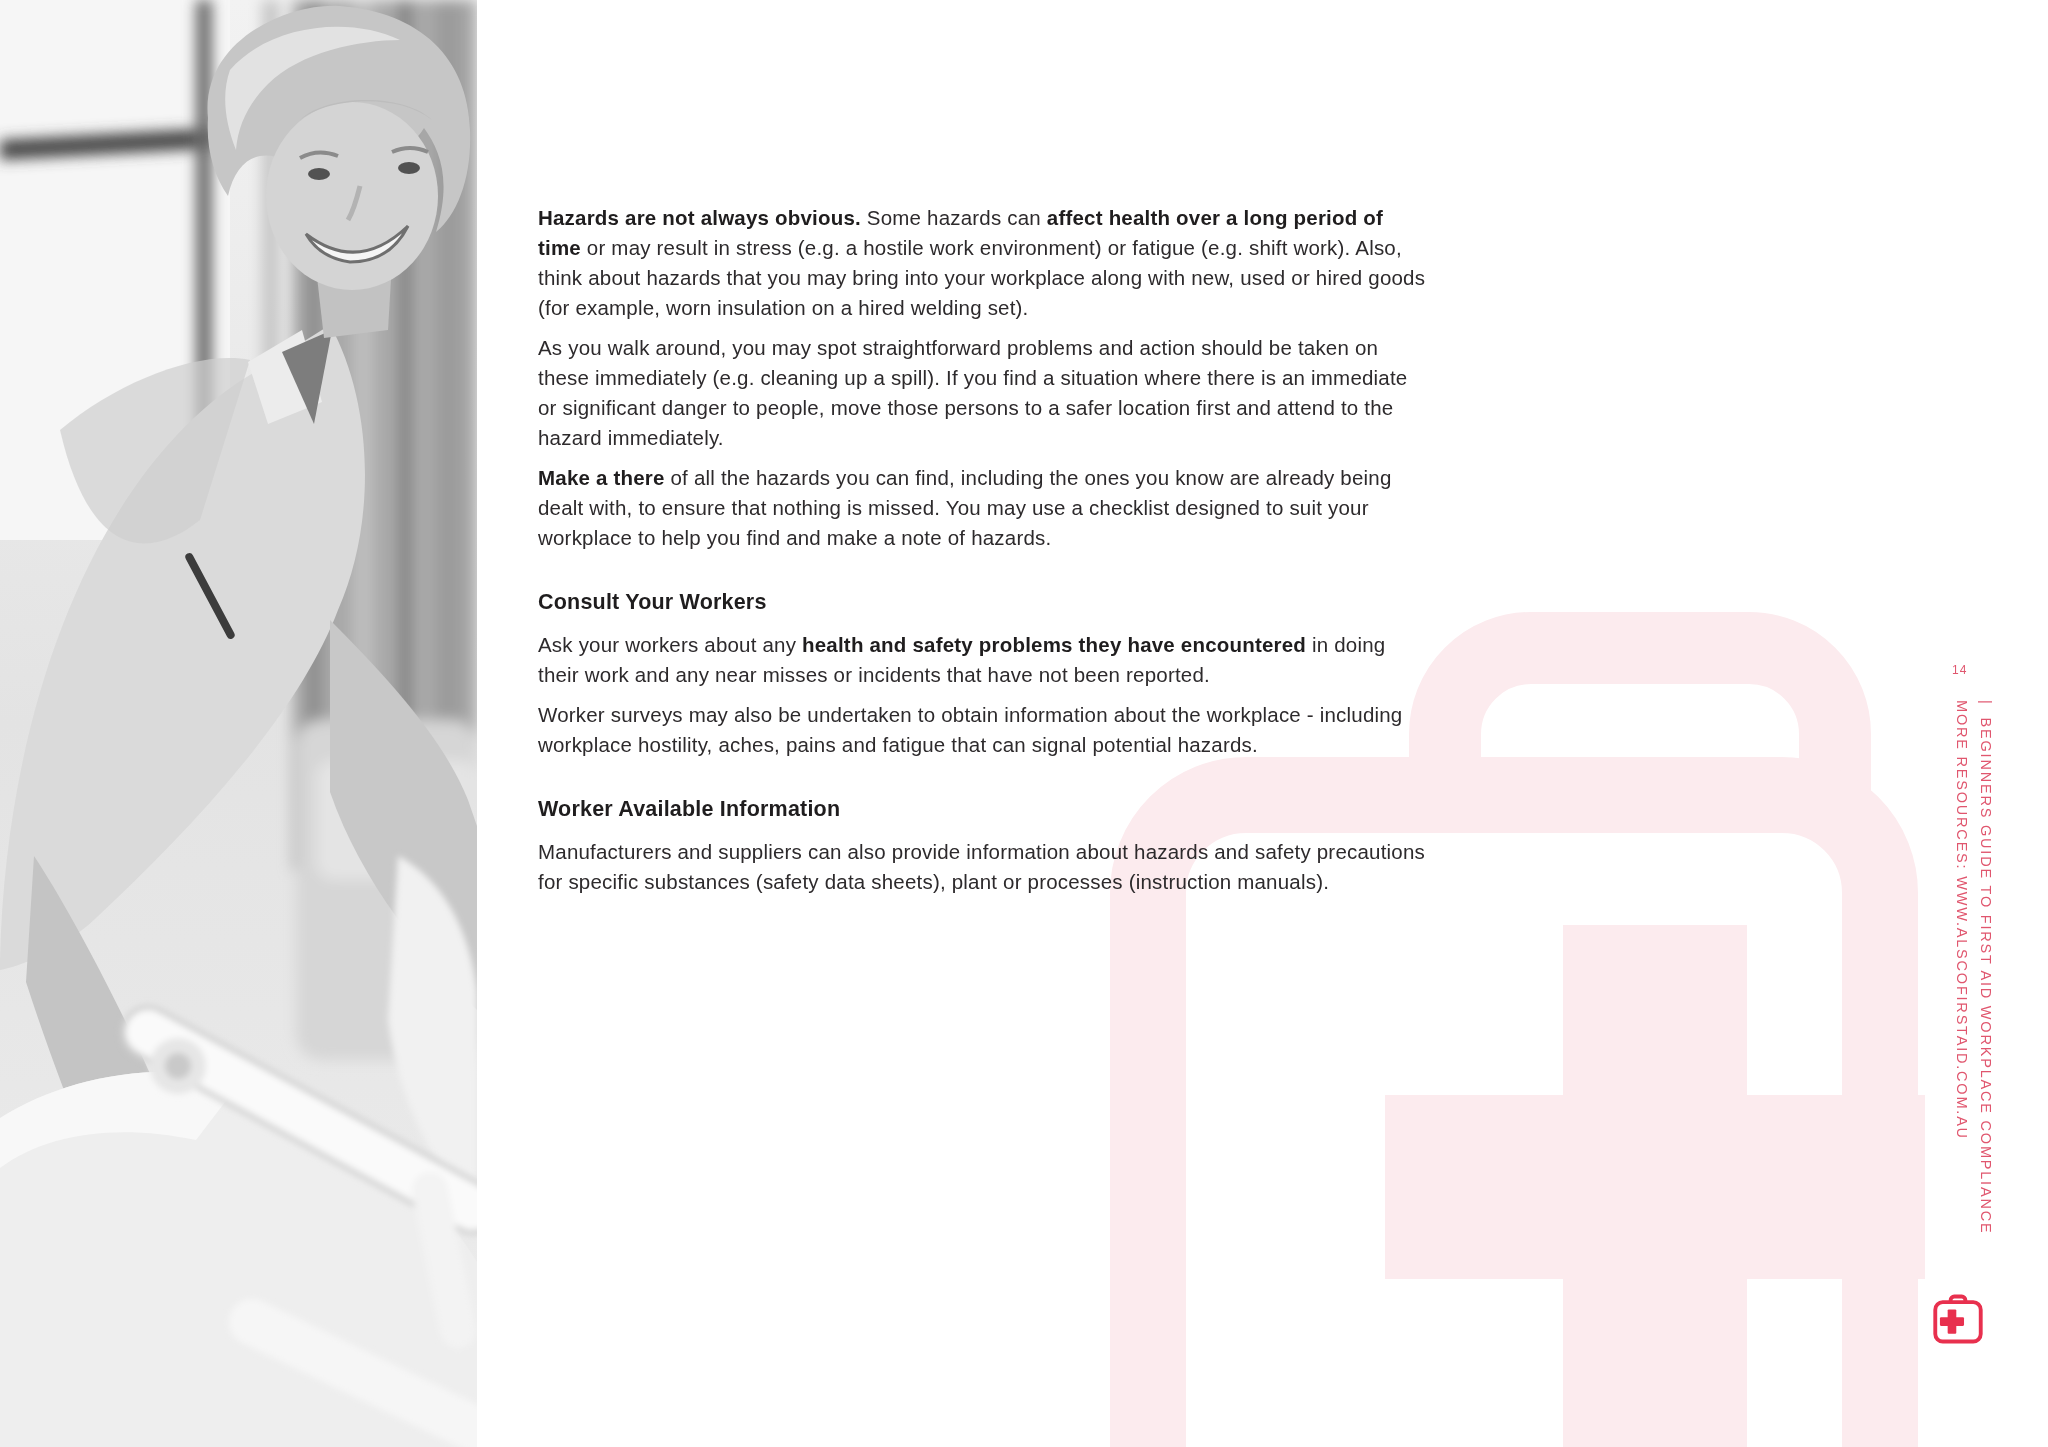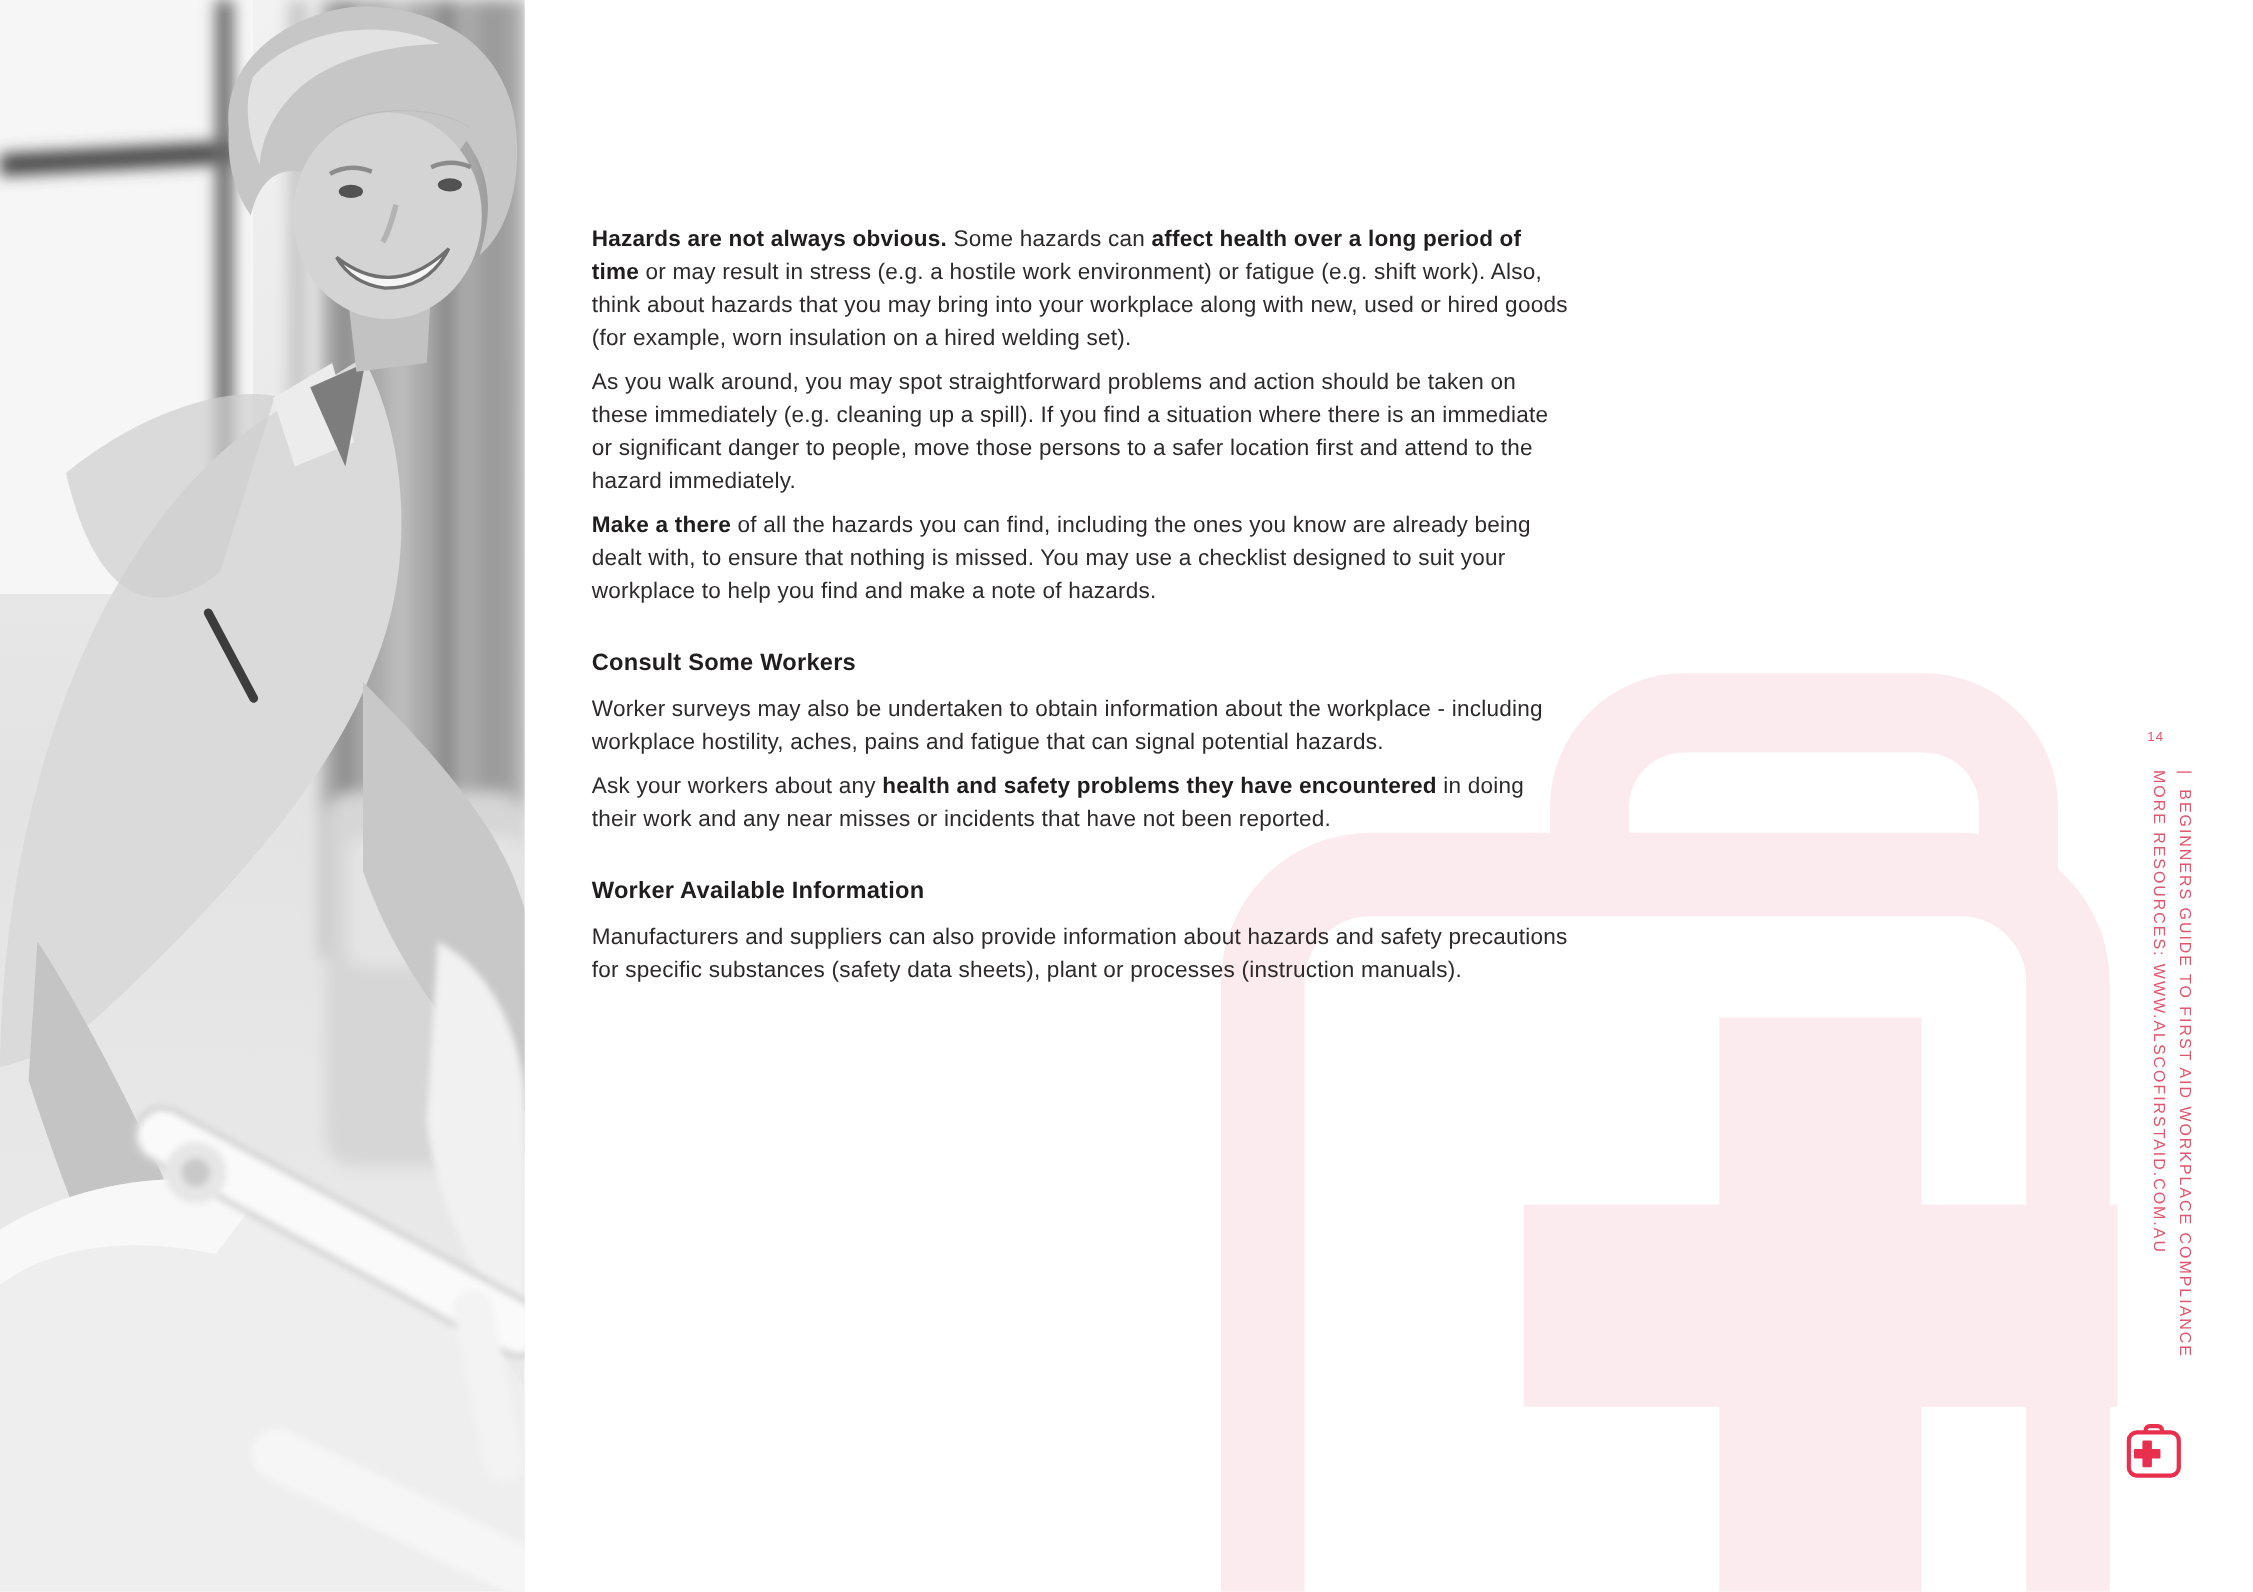--- a/index.html
+++ b/index.html
@@ -148,23 +148,23 @@
       <circle cx="178" cy="1066" r="13" fill="#c9c9c9"></circle>
       <path d="M252,1322 L477,1430" stroke="#f6f6f6" stroke-width="46" stroke-linecap="round" fill="none"></path>
       <path d="M430,1190 L458,1330" stroke="#f3f3f3" stroke-width="36" stroke-linecap="round" fill="none"></path>
     </g>
   </svg>
 
   <div id="text-col">
       <p class="para"><span class="b">Hazards are not always obvious. </span><span>Some hazards can </span><span class="b">affect health over a long period of time</span><span> or may result in stress (e.g. a hostile work environment) or fatigue (e.g. shift work). Also, think about hazards that you may bring into your workplace along with new, used or hired goods (for example, worn insulation on a hired welding set).</span></p>
       <p class="para"><span>As you walk around, you may spot straightforward problems and action should be taken on these immediately (e.g. cleaning up a spill). If you find a situation where there is an immediate or significant danger to people, move those persons to a safer location first and attend to the hazard immediately.</span></p>
       <p class="para"><span class="b">Make a there</span><span> of all the hazards you can find, including the ones you know are already being dealt with, to ensure that nothing is missed. You may use a checklist designed to suit your workplace to help you find and make a note of hazards.</span></p>
-      <h3 class="heading"><span class="b">Consult Some Workers</span></h3>
+      <h3 class="heading"><span class="b">Consult Your Workers</span></h3>
+      <p class="para"><span>Ask your workers about any </span><span class="b">health and safety problems they have encountered</span><span> in doing their work and any near misses or incidents that have not been reported.</span></p>
       <p class="para"><span>Worker surveys may also be undertaken to obtain information about the workplace - including workplace hostility, aches, pains and fatigue that can signal potential hazards.</span></p>
-      <p class="para"><span>Ask your workers about any </span><span class="b">health and safety problems they have encountered</span><span> in doing their work and any near misses or incidents that have not been reported.</span></p>
       <h3 class="heading"><span class="b">Worker Available Information</span></h3>
       <p class="para"><span>Manufacturers and suppliers can also provide information about hazards and safety precautions for specific substances (safety data sheets), plant or processes (instruction manuals).</span></p>
     </div>
 
   <div id="page-number">14</div>
 
   <div id="sidebar-rotated">
     <span class="srow"><span class="sep">|</span><span>BEGINNERS GUIDE TO FIRST AID WORKPLACE COMPLIANCE</span></span>
     <span class="srow">MORE RESOURCES: WWW.ALSCOFIRSTAID.COM.AU</span>
   </div>

